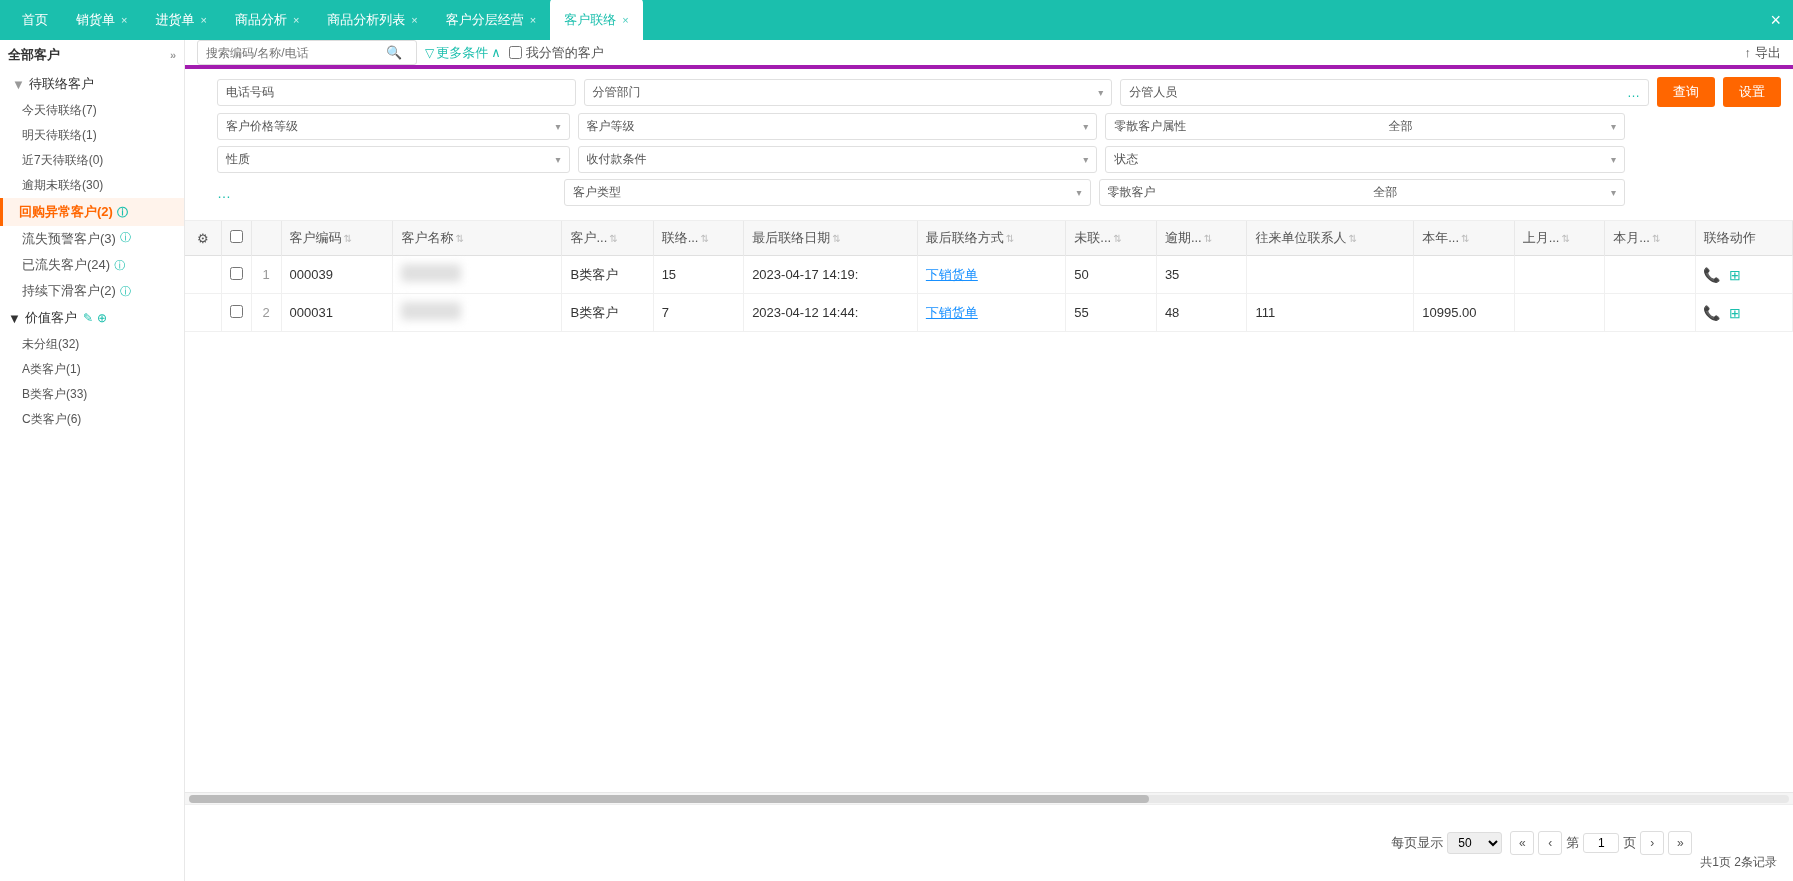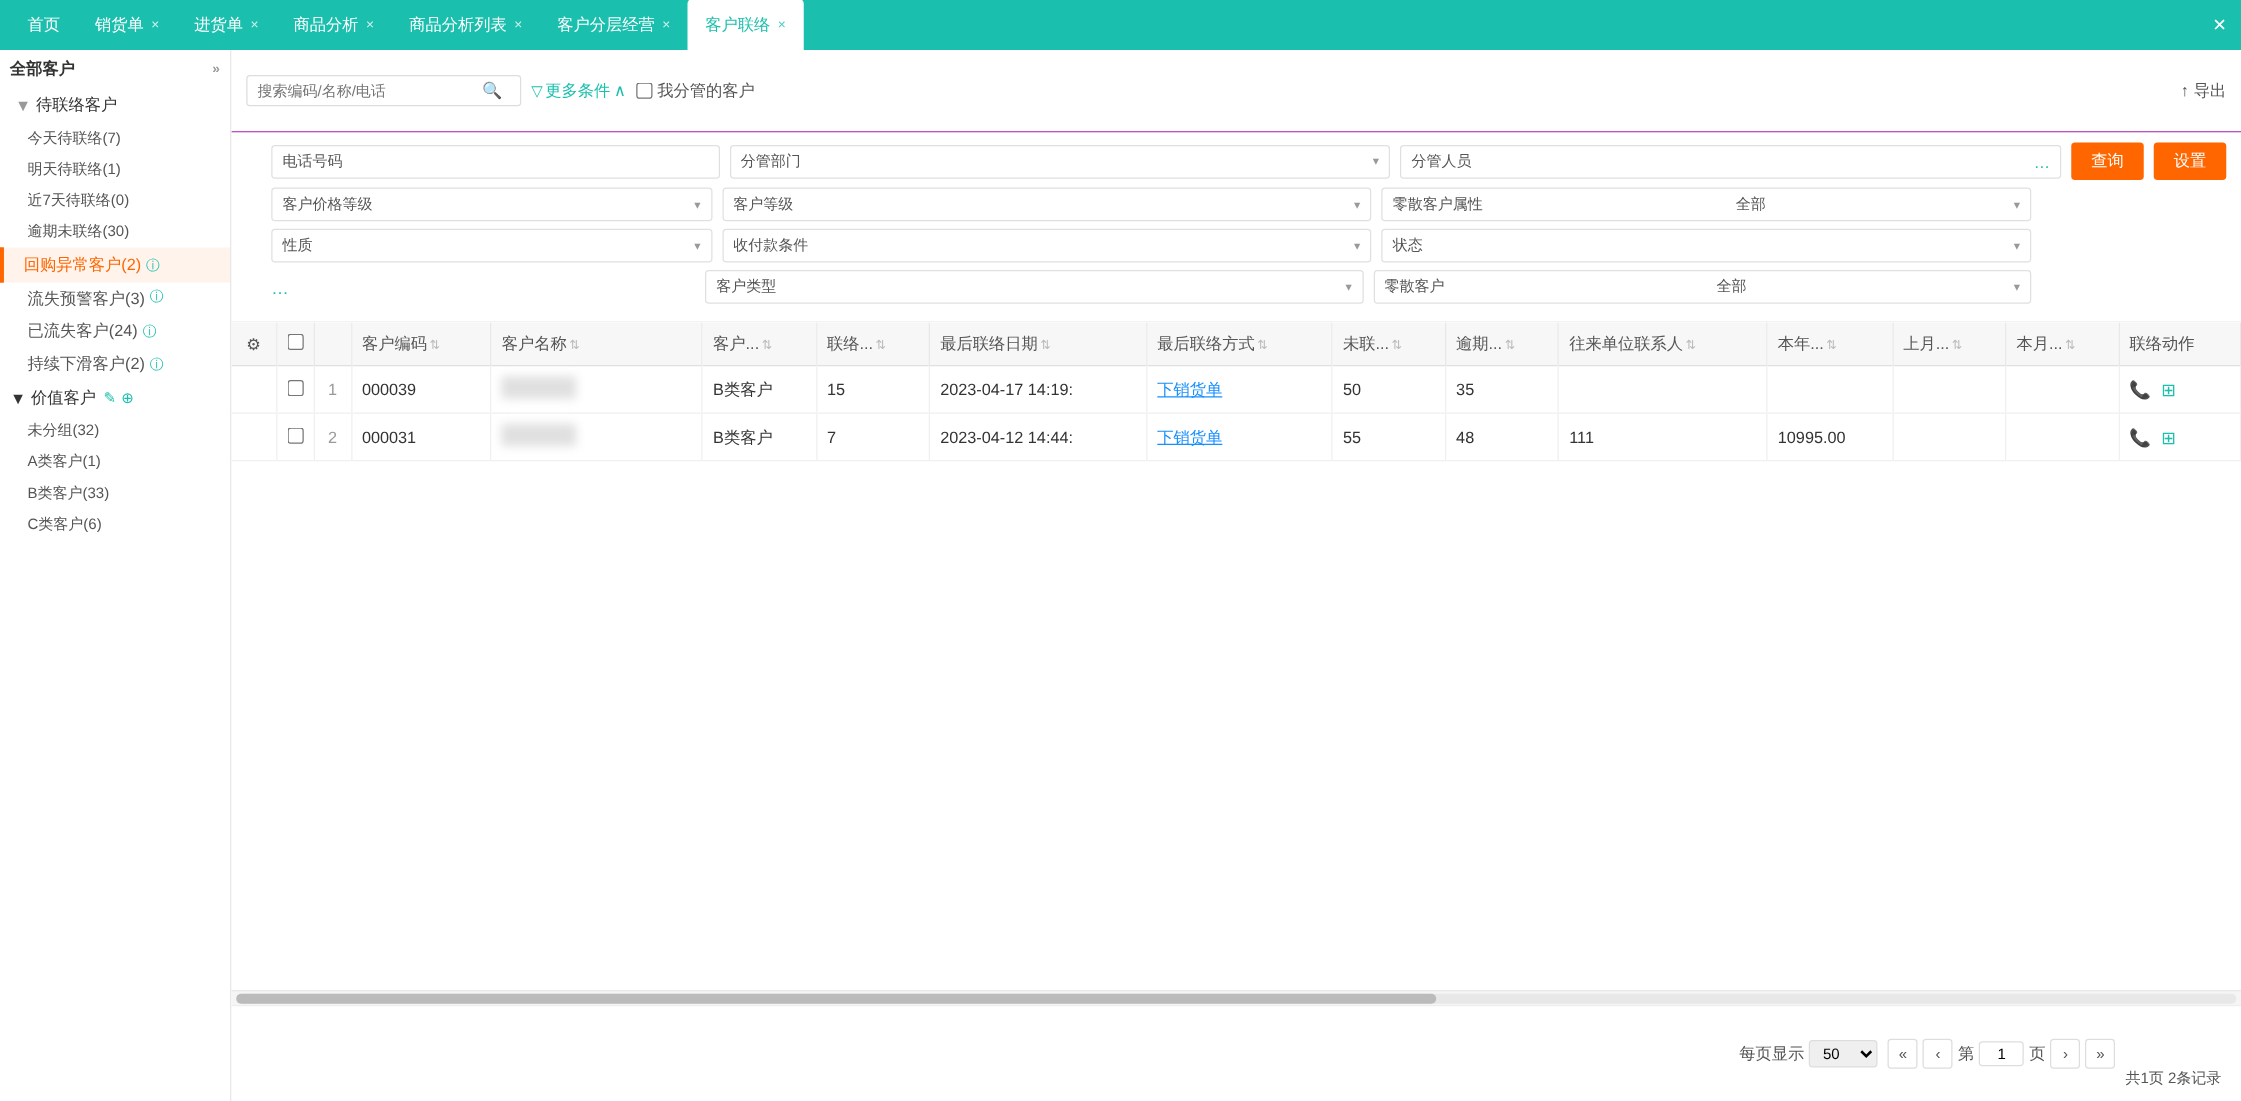--- a/index.html
+++ b/index.html
@@ -58,21 +58,21 @@
     .sidebar-value-group {
       display: flex; align-items: center; padding: 5px 8px 5px 8px;
       color: #333; cursor: pointer; font-size: 12px;
     }
 
     
     .content-area { flex: 1; display: flex; flex-direction: column; overflow: hidden; background: #fff; }
 
     
     .filter-bar {
-      padding: 20px 12px; background: #fff; border-bottom: 1px solid #a21caf;
+      padding: 0 12px; background: #fff; border-bottom: 4px solid #a21caf;
       display: flex; align-items: center; gap: 8px;
     }
     .filter-search-box {
       display: flex; align-items: center; border: 1px solid #ddd; border-radius: 3px;
       padding: 4px 8px; width: 220px;
     }
     .filter-search-box input { border: none; outline: none; font-size: 12px; width: 180px; color: #999; }
     .filter-search-icon { color: #1bbfad; font-size: 13px; }
     .more-conditions {
       display: flex; align-items: center; color: #1bbfad; cursor: pointer; font-size: 12px;
@@ -224,21 +224,21 @@
         </div>
         <div class="sidebar-leaf">今天待联络(7)</div>
         <div class="sidebar-leaf">明天待联络(1)</div>
         <div class="sidebar-leaf">近7天待联络(0)</div>
         <div class="sidebar-leaf">逾期未联络(30)</div>
 
         <div style="position:relative;">
 
           <div class="sidebar-leaf-row">
             <div class="sidebar-leaf-active-bar"></div>
-            <div style="background:#fff3eb; color:#f60; padding:5px 8px 5px 16px; width:100%; display:flex; align-items:center; gap:4px; border-left:3px solid #f60; font-size:12px;">
+            <div style="background:#fff3eb; color:#f60; padding:5px 8px 5px 16px; width:100%; display:flex; align-items:center; gap:4px; border-left:3px solid #f60; font-size:12px;font-weight:bold;">
               <span>回购异常客户(2)</span>
               <span style="color:#1bbfad; font-size:11px; cursor:pointer;">ⓘ</span>
             </div>
           </div>
 
         </div>
 
         <div class="sidebar-leaf" style="display:flex;align-items:flex-start;gap:4px;">
           <span>流失预警客户(3)</span>
           <span style="color:#1bbfad;font-size:11px;cursor:pointer;">ⓘ</span>

